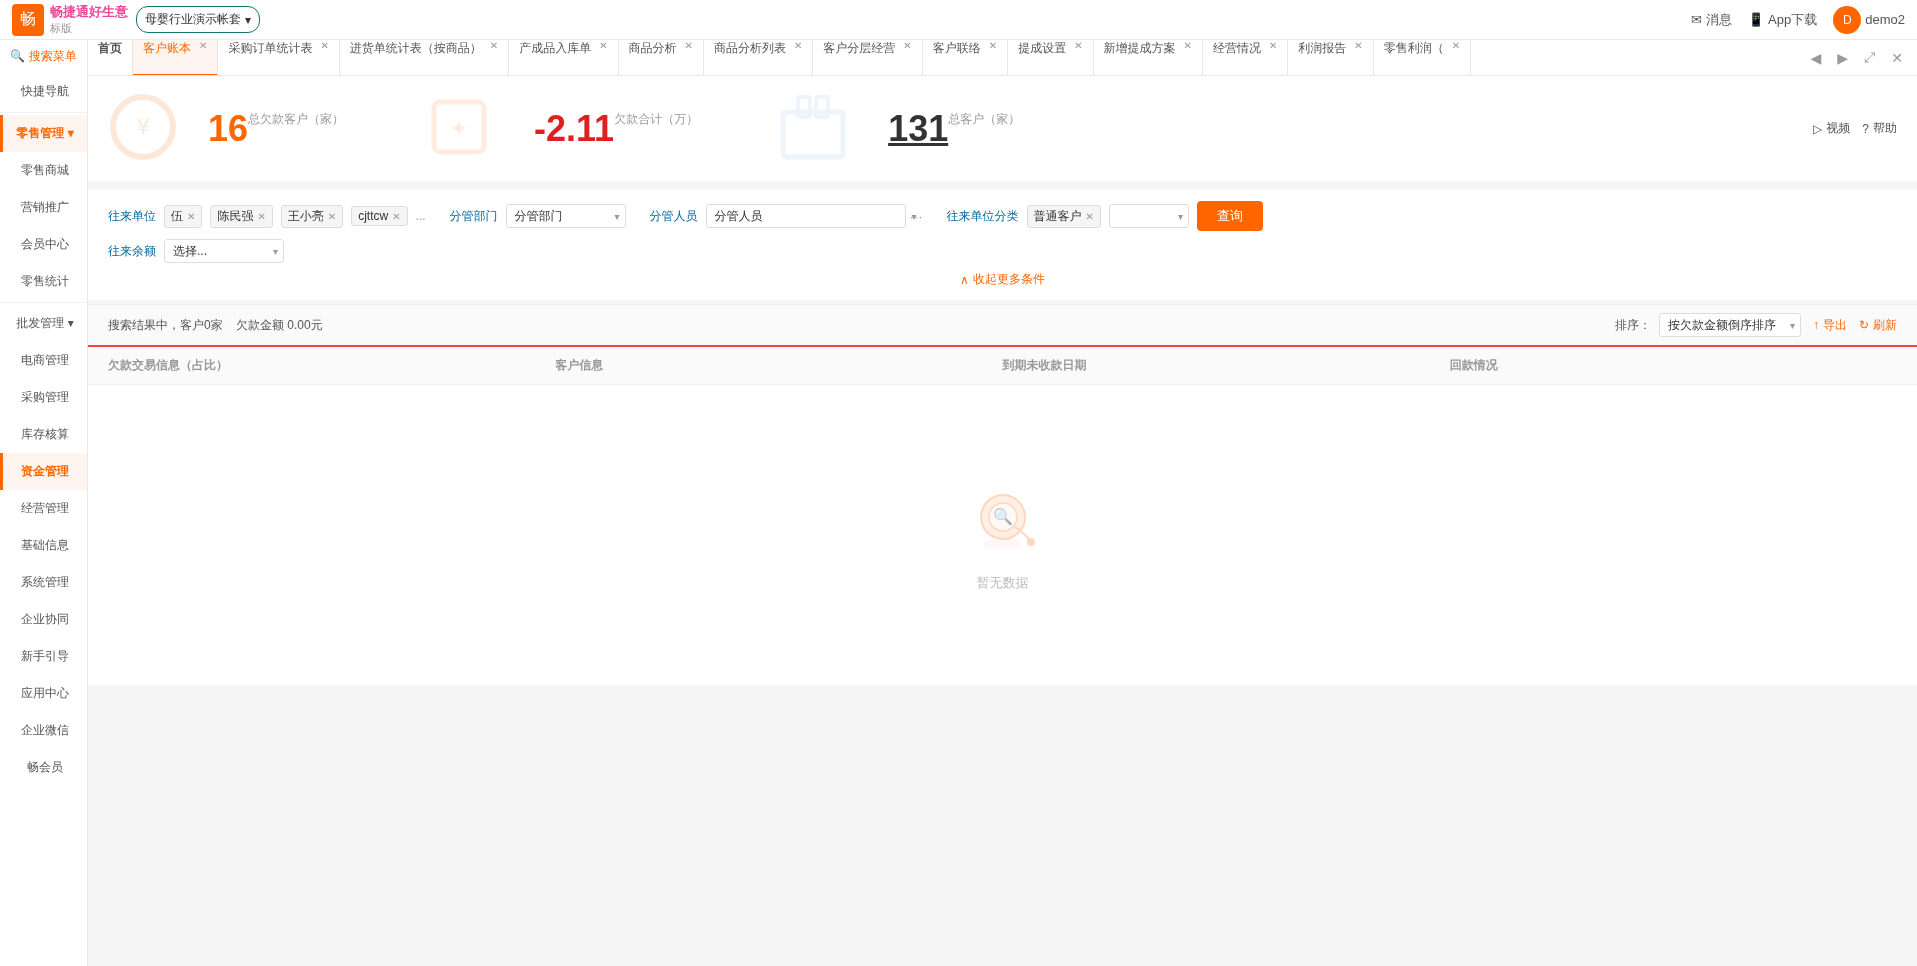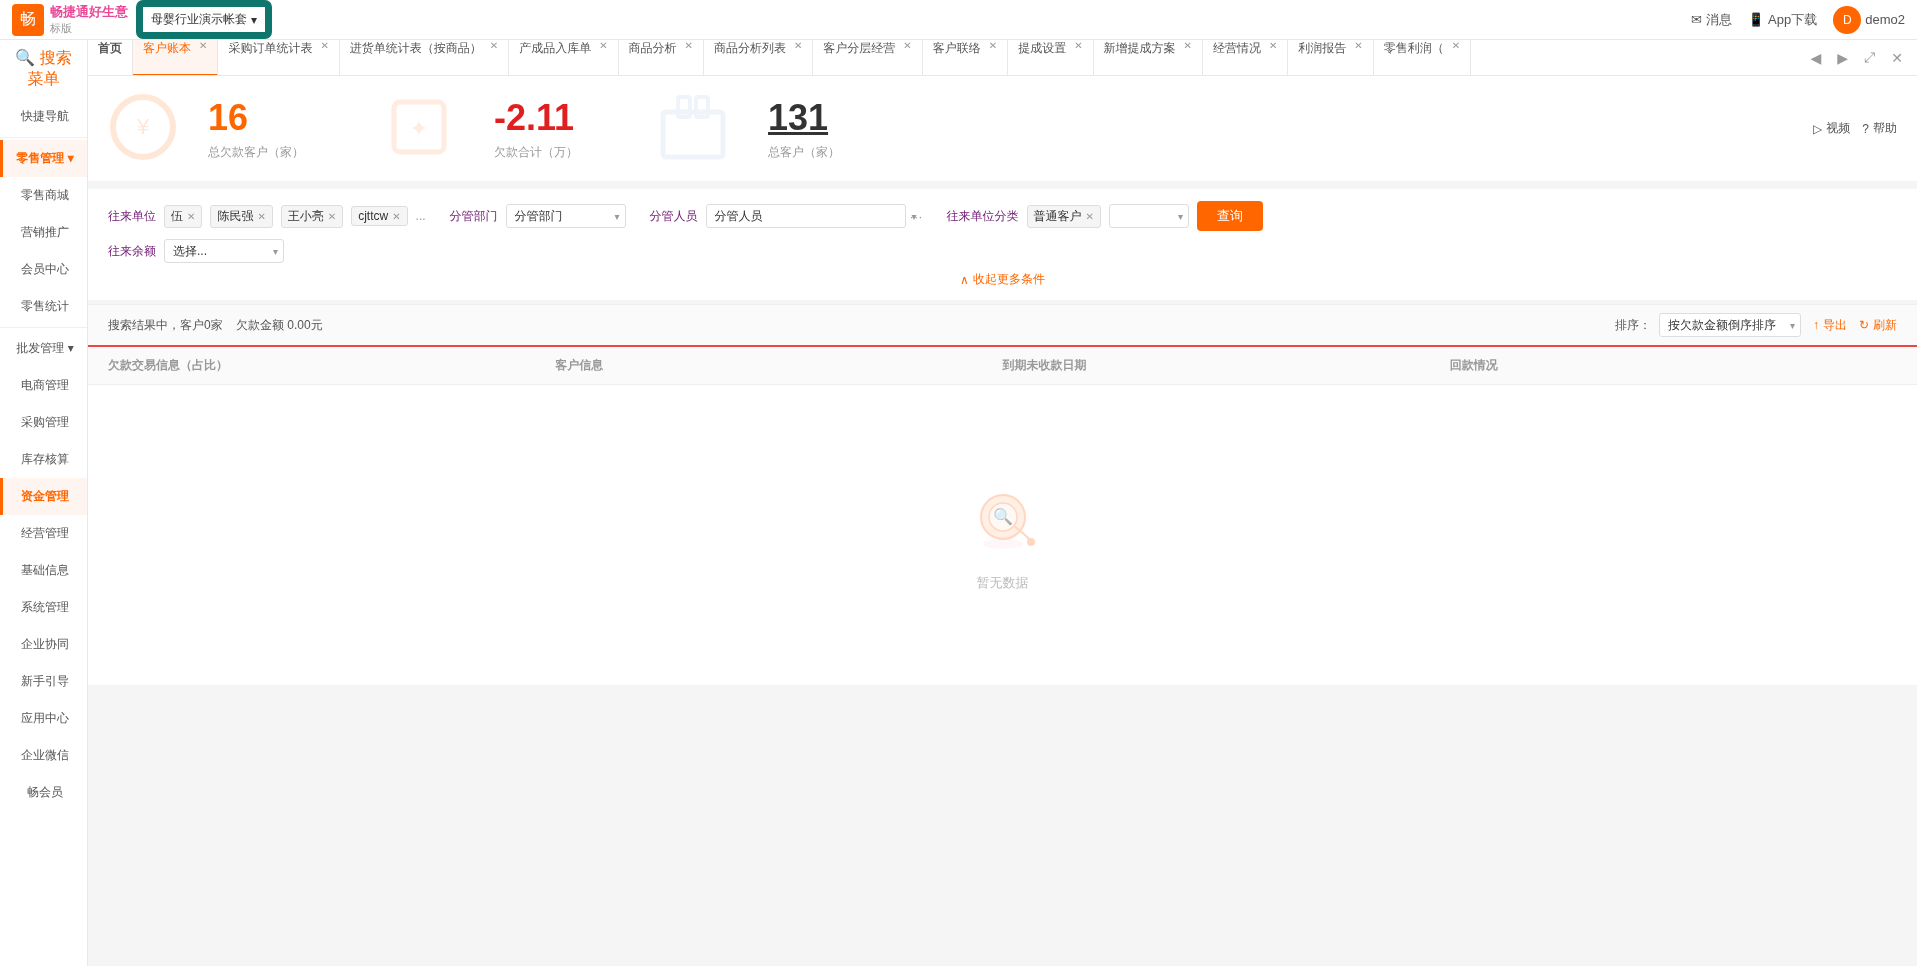--- a/index.html
+++ b/index.html
@@ -3,65 +3,65 @@
   <meta charset="utf-8">
   <style>
     * { box-sizing: border-box; margin: 0; padding: 0; }
     body { font-family: 'Microsoft YaHei', Arial, sans-serif; font-size: 13px; background: #f5f5f5; display: flex; flex-direction: column; height: 100vh; overflow: hidden; }
 
     
     .top-bar { background: #fff; height: 40px; display: flex; align-items: center; padding: 0 12px; border-bottom: 1px solid #e8e8e8; justify-content: space-between; flex-shrink: 0; }
     .top-bar-left { display: flex; align-items: center; gap: 8px; }
     .logo-area { display: flex; align-items: center; gap: 6px; }
     .logo-icon { width: 32px; height: 32px; background: #ff6600; border-radius: 4px; display: flex; align-items: center; justify-content: center; color: white; font-size: 16px; }
-    .workspace-selector { display: flex; align-items: center; gap: 4px; padding: 4px 8px; border: 7px solid #0f766e; border-radius: 7px; font-size: 12px; color: #333; cursor: pointer; }
+    .workspace-selector { display: flex; align-items: center; gap: 4px; padding: 4px 8px; border: 1px solid #0f766e; border-radius: 12px; font-size: 12px; color: #333; cursor: pointer; }
     .top-bar-right { display: flex; align-items: center; gap: 16px; font-size: 13px; color: #555; }
     .top-bar-right span { cursor: pointer; display: flex; align-items: center; gap: 4px; }
     .avatar { width: 28px; height: 28px; border-radius: 50%; background: #ff6600; display: flex; align-items: center; justify-content: center; color: white; font-size: 12px; }
 
     
     .main-layout { display: flex; flex: 1; overflow: hidden; }
 
     
     .sidebar { width: 88px; background: #fff; border-right: 1px solid #e8e8e8; display: flex; flex-direction: column; overflow-y: auto; flex-shrink: 0; }
     .sidebar-item { padding: 10px 4px; text-align: center; font-size: 12px; color: #555; cursor: pointer; border-left: 3px solid transparent; }
     .sidebar-item.active { background: #fff5f0; color: #ff6600; border-left-color: #ff6600; font-weight: bold; }
     .sidebar-divider { height: 1px; background: #f0f0f0; margin: 2px 0; }
-    .sidebar-search { padding: 8px; font-size: 16px; color: #ff6600; cursor: pointer; text-align: center; }
+    .sidebar-search { padding: 8px; font-size: 12px; color: #ff6600; cursor: pointer; text-align: center; }
 
     
     .content-area { flex: 1; display: flex; flex-direction: column; overflow: hidden; }
 
     
     .tab-bar { background: #fff; display: flex; align-items: center; border-bottom: 1px solid #e8e8e8; height: 36px; flex-shrink: 0; overflow: hidden; }
     .tab { display: flex; align-items: flex-start; gap: 4px; padding: 0 10px; height: 36px; font-size: 12px; color: #555; cursor: pointer; border-right: 1px solid #e8e8e8; white-space: nowrap; flex-shrink: 0; }
     .tab.active { background: #fff5f0; color: #ff6600; border-bottom: 2px solid #ff6600; }
     .tab.home { background: #fff; font-weight: bold; }
     .tab-close { font-size: 10px; color: #999; cursor: pointer; margin-left: 4px; }
     .tab-nav-btn { padding: 0 6px; height: 36px; display: flex; align-items: center; cursor: pointer; color: #999; font-size: 14px; flex-shrink: 0; }
     .tab-bar-right { display: flex; align-items: center; margin-left: auto; gap: 4px; padding-right: 8px; }
 
     
     .page-content { flex: 1; overflow-y: auto; padding: 0; background: #f5f5f5; }
 
     
     .stats-bar { background: #fff; display: flex; align-items: center; padding: 16px 20px; gap: 0; margin-bottom: 8px; position: relative; }
-    .stat-item { display: flex; flex-direction: column; align-items: flex-start; padding: 0 40px 0 0; position: relative; }
+    .stat-item { display: flex; align-items: flex-start; padding: 0 40px 0 0; position: relative; }
     .stat-value { font-size: 36px; font-weight: bold; line-height: 1.2; }
     .stat-value.orange { color: #ff6600; }
     .stat-value.red { color: #e02020; }
     .stat-value.dark { color: #333; text-decoration: underline; }
     .stat-label { font-size: 12px; color: #999; margin-top: 4px; }
     .stats-bar-right { margin-left: auto; display: flex; align-items: center; gap: 12px; font-size: 12px; color: #555; }
     .stats-bar-right span { display: flex; align-items: center; gap: 4px; cursor: pointer; }
 
     
     .filter-area { background: #fff; padding: 12px 20px; margin-bottom: 4px; }
     .filter-row { display: flex; align-items: center; gap: 8px; margin-bottom: 8px; flex-wrap: wrap; }
-    .filter-label { font-size: 12px; color: #701a75; white-space: nowrap; }
+    .filter-label { font-size: 12px; color: #0369a1; white-space: nowrap; }
     .filter-tag { display: inline-flex; align-items: center; gap: 4px; background: #f5f5f5; border: 1px solid #ddd; border-radius: 3px; padding: 2px 6px; font-size: 12px; color: #333; }
     .filter-tag .remove { cursor: pointer; color: #999; font-size: 10px; }
     .filter-select { border: 1px solid #ddd; border-radius: 3px; padding: 4px 24px 4px 8px; font-size: 12px; color: #333; background: #fff; cursor: pointer; min-width: 120px; position: relative; appearance: none; }
     .filter-select-wrap { position: relative; display: inline-flex; align-items: center; }
     .filter-select-wrap::after { content: '▾'; position: absolute; right: 6px; font-size: 10px; color: #999; pointer-events: none; }
     .filter-more { color: #999; cursor: pointer; font-size: 12px; }
     .collapse-btn { display: flex; align-items: center; gap: 4px; color: #ff6600; font-size: 12px; cursor: pointer; justify-content: center; margin-top: 4px; }
 
     
     .results-bar { background: #fafafa; padding: 8px 20px; display: flex; align-items: center; justify-content: space-between; border-top: 1px solid #eee; border-bottom: 2px solid #ef4444; font-size: 12px; color: #555; }

